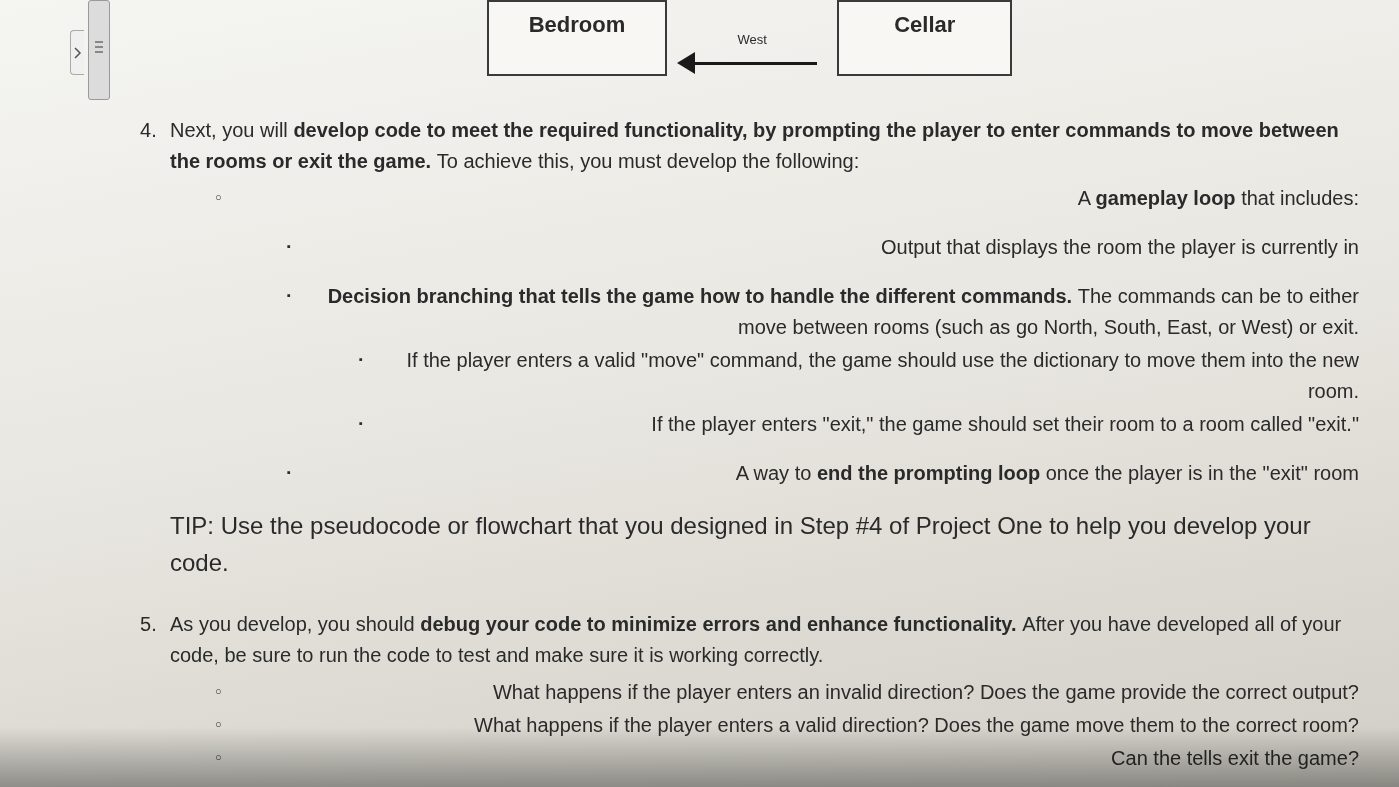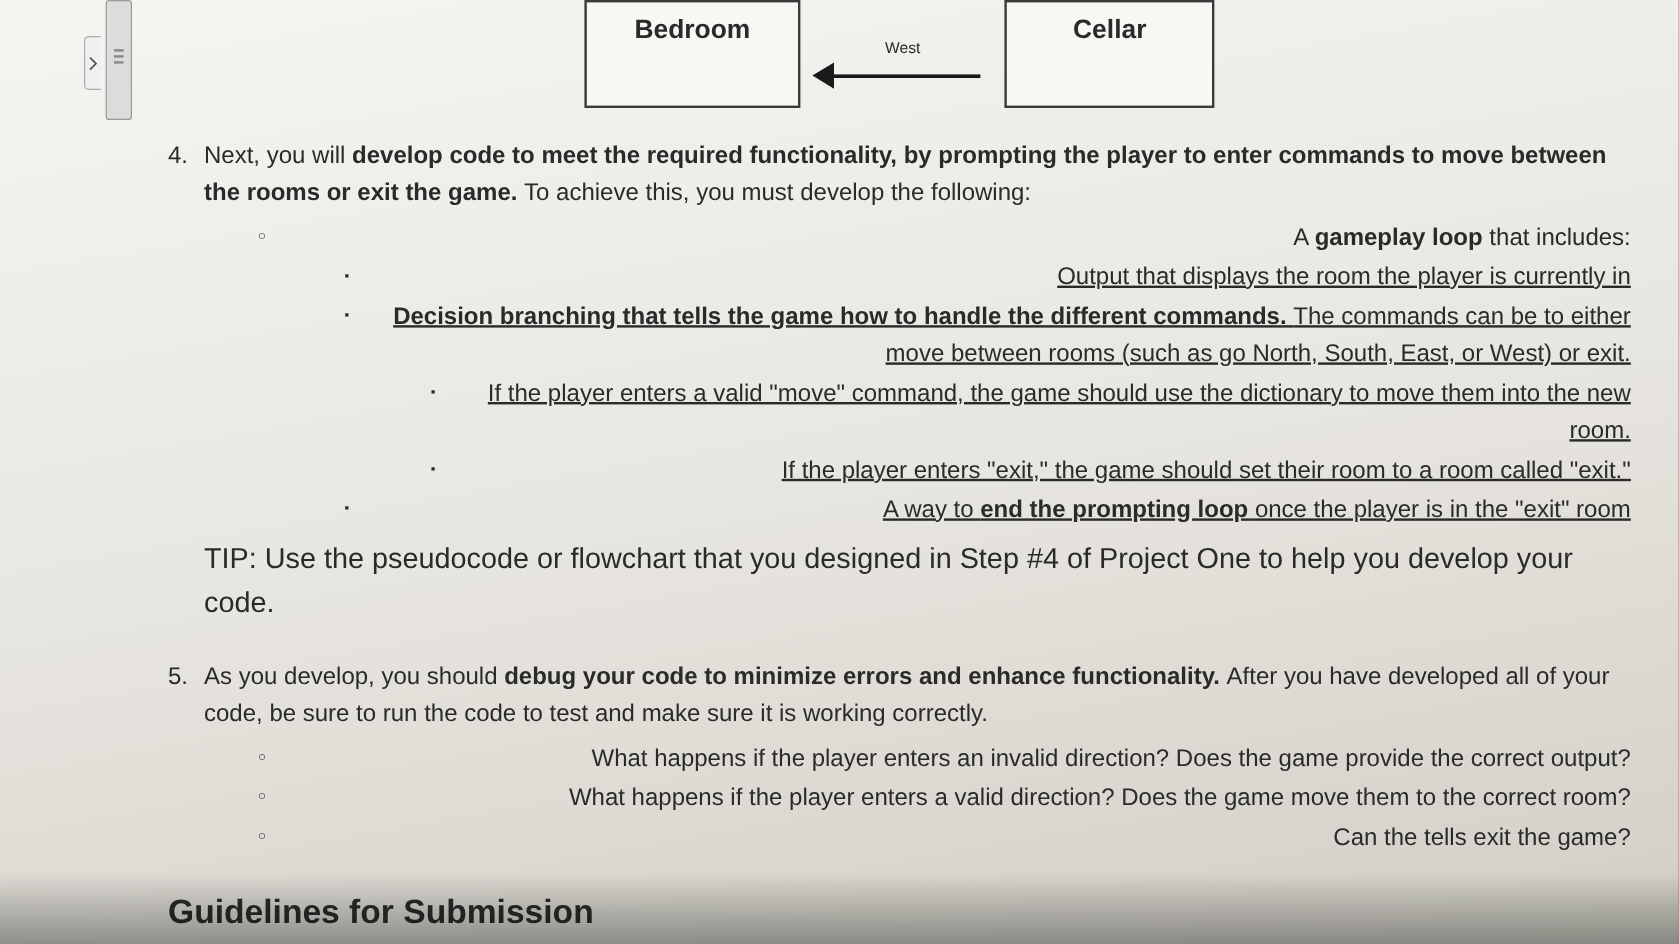--- a/index.html
+++ b/index.html
@@ -63,21 +63,21 @@
     position: relative;
   }
   .room-box {
     border: 2px solid #3a3a3a;
     background: #f8f7f4;
     padding: 10px 40px 50px 40px;
     font-size: 22px;
     font-weight: 600;
     min-width: 175px;
     text-align: center;
-    height: 90px;
+    height: 76px;
   }
   .arrow-block {
     width: 170px;
     position: relative;
     height: 95px;
   }
   .arrow-label {
     position: absolute;
     top: 32px;
     width: 100%;
@@ -105,21 +105,21 @@
 
   ol.main { counter-reset: item 3; list-style: none; padding: 0; margin: 20px 0 0 0; }
   ol.main > li { counter-increment: item; position: relative; padding-left: 30px; margin-bottom: 28px; font-size: 20px; line-height: 1.55; }
   ol.main > li::before { content: counter(item) "."; position: absolute; left: 0; font-weight: 400; }
 
   ul.circ { list-style: none; padding-left: 45px; margin: 6px 0; }
   ul.circ > li { position: relative; padding-left: 22px; margin: 2px 0; text-align: right; }
   ul.circ > li::before { content: "○"; position: absolute; left: 0; font-size: 11px; top: 6px; }
 
   ul.square { list-style: none; padding-left: 50px; margin: 2px 0; }
-  ul.square > li { position: relative; padding-left: 22px; margin: 2px 0; text-decoration: underline; }
+  ul.square > li { position: relative; padding-left: 22px; margin: 18px 0; }
   ul.square > li::before { content: "▪"; position: absolute; left: 0; font-size: 11px; top: 6px; }
 
   ul.square2 { list-style: none; padding-left: 50px; margin: 2px 0; }
   ul.square2 > li { position: relative; padding-left: 22px; margin: 2px 0; }
   ul.square2 > li::before { content: "▪"; position: absolute; left: 0; font-size: 11px; top: 6px; }
 
   .b { font-weight: 700; }
   .tip { margin-left: 30px; font-size: 24px; line-height: 1.55; }
 
   h2.subhead {

